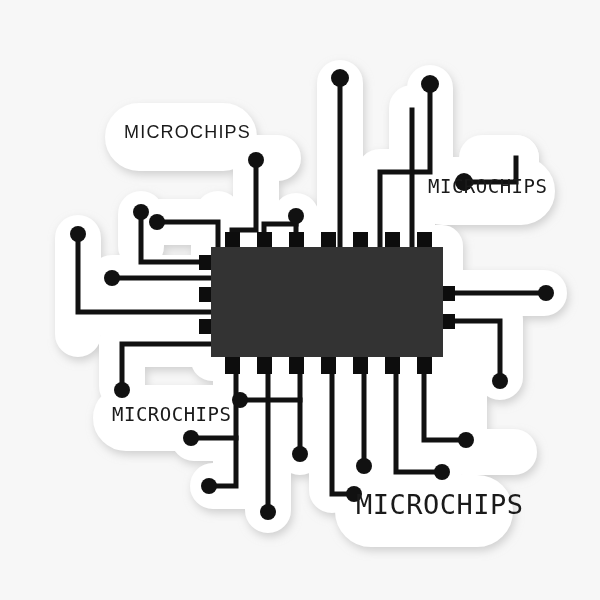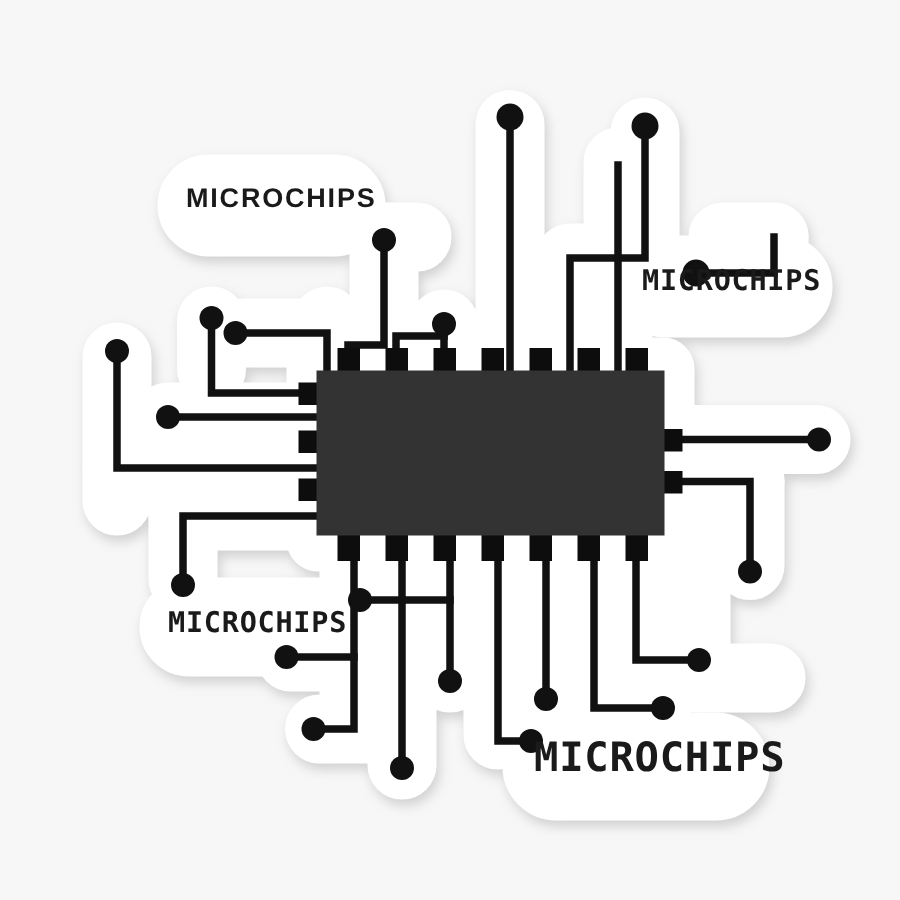--- a/index.html
+++ b/index.html
@@ -12,21 +12,20 @@
     height: 600px;
     background: #f7f7f7;
     font-family: "Liberation Sans", sans-serif;
     overflow: hidden;
   }
   #stage {
     position: relative;
     width: 600px;
     height: 536px;
     background: #f7f7f7;
-    font-weight: bold;
   }
   #artboard {
     position: absolute;
     inset: 0;
     width: 600px;
     height: 600px;
   }
   .label-text {
     font-family: "DejaVu Sans Mono", monospace;
     fill: #1a1a1a;

